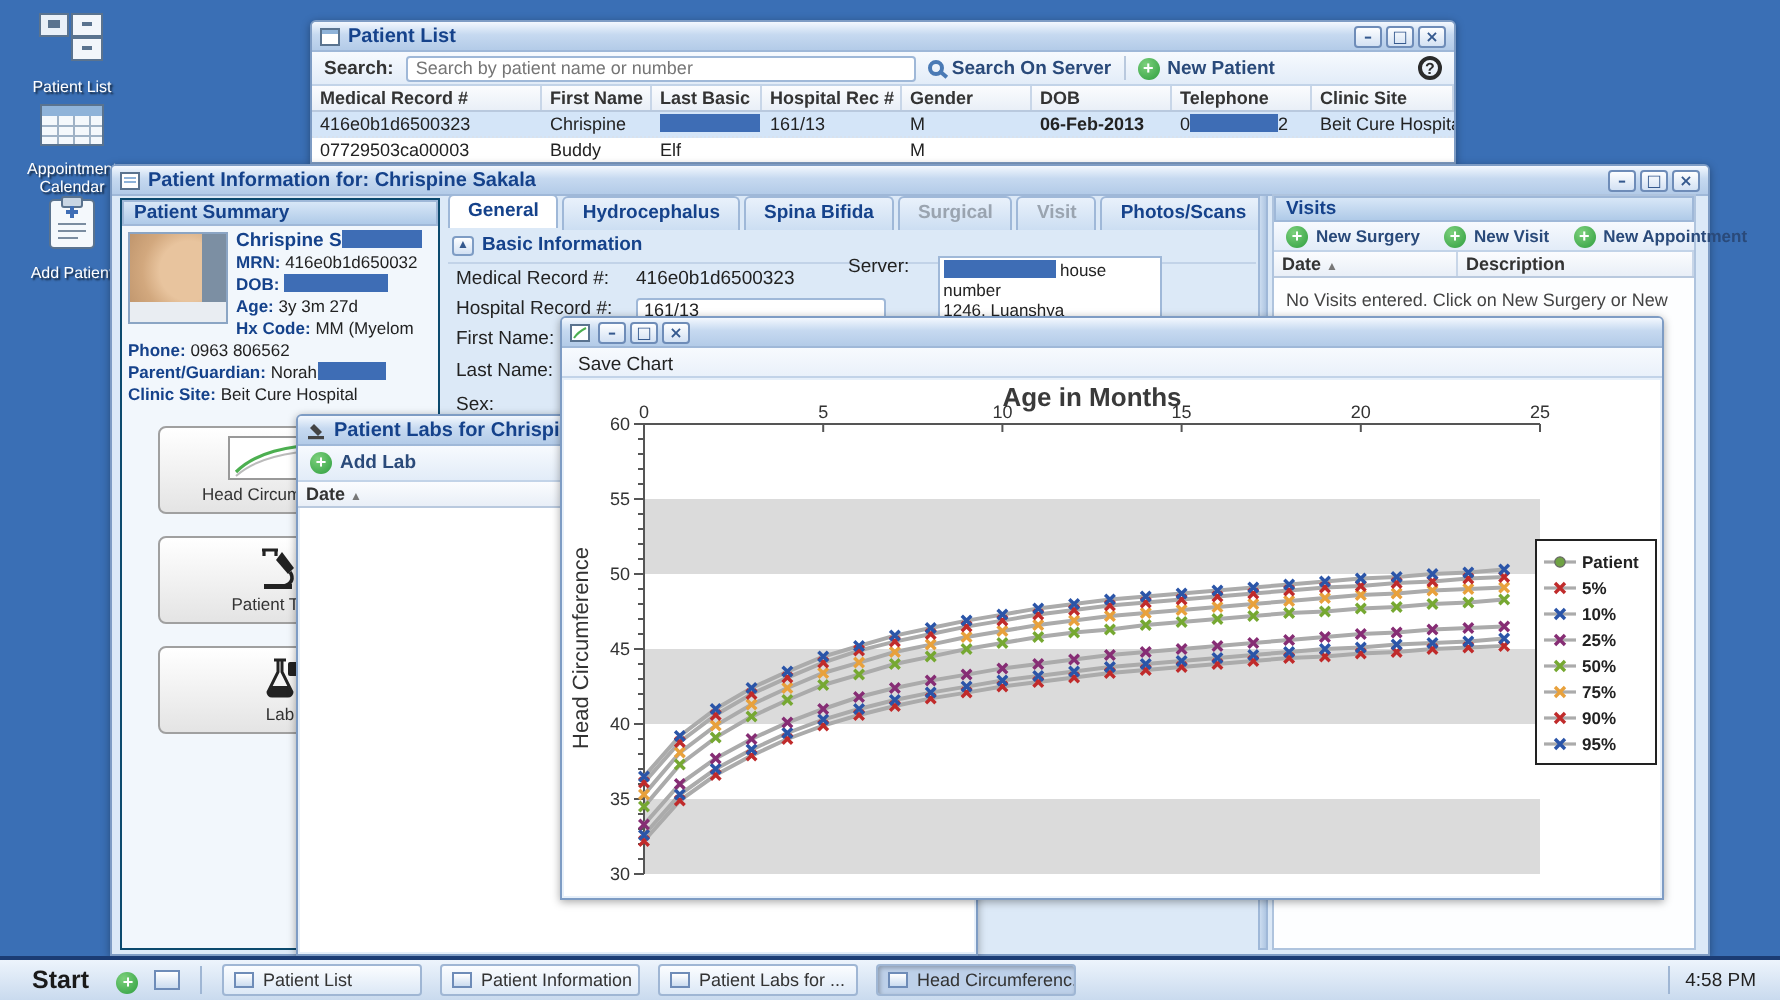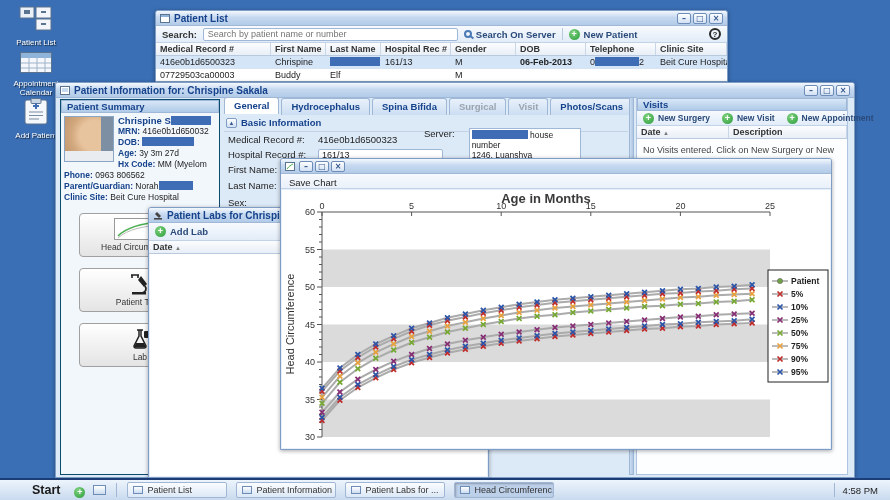--- a/index.html
+++ b/index.html
@@ -125,21 +125,21 @@
 
   
   .desk-icon { position:absolute; width:64px; text-align:center; cursor:pointer; }
   .desk-icon .dlabel { margin-top:2px; font-size:8px; color:#fff; line-height:9px;
                        text-shadow:1px 1px 1px rgba(0,0,0,.7); }
 
   
   #taskbar { position:absolute; left:0; right:0; bottom:0; height:22px;
              background:linear-gradient(#EDF4FC,#C9DAEE);
              border-top:2px solid #1B3C74; display:flex; align-items:center; }
-  #start-btn { font-size:12.5px; font-weight:bold; color:#1A1A1A; padding:0 14px 0 32px; cursor:pointer; }
+  #start-btn { font-size:12.5px; font-weight:bold; color:#1A1A1A; padding:0 14px 0 16px; cursor:pointer; }
   .ql-ico { margin-right:8px; cursor:pointer; }
   #tb-sep1 { width:1px; height:14px; background:#9FB6D4; margin:0 10px 0 2px; }
   .task-btn { display:flex; align-items:center; gap:4px; width:100px; height:16px;
               margin-right:9px; padding:0 5px; background:linear-gradient(#FBFDFF,#DCE8F6);
               border:1px solid #9FB6D4; border-radius:2px; font-size:9px; color:#333;
               white-space:nowrap; overflow:hidden; cursor:pointer; }
   .task-btn.active { background:#BDD0E9; box-shadow:inset 1px 1px 2px rgba(0,0,0,.25); }
   .task-ico { width:10px; height:8px; flex:0 0 auto; border:1px solid #6E8CB8;
               background:linear-gradient(#fff,#CBDCF0); }
   #clock { margin-left:auto; display:flex; align-items:center; height:100%;justify-content:center; }
@@ -201,21 +201,21 @@
     <span class="tb-sep"></span>
     <span class="tb-btn">
       <span class="plus-ico">+</span>
       <span>New Patient</span>
     </span>
     <span style="margin-left:auto;" class="help">?</span>
   </div>
   <div class="grid-head" id="pl-head">
       <span class="col" style="width: 115px;">Medical Record #</span>
       <span class="col" style="width: 55px;">First Name</span>
-      <span class="col" style="width: 55px;">Last Name</span>
+      <span class="col" style="width: 55px;">Last Basic</span>
       <span class="col" style="width: 70px;">Hospital Rec #</span>
       <span class="col" style="width: 65px;">Gender</span>
       <span class="col" style="width: 70px;">DOB</span>
       <span class="col" style="width: 70px;">Telephone</span>
       <span class="col" style="width: 73px; flex: 1 1 0%;">Clinic Site</span>
     </div>
   <div id="pl-rows">
       <div class="grid-row sel">
         <span class="cell" style="width: 115px;">416e0b1d6500323</span>
         <span class="cell" style="width: 55px;">Chrispine</span>

